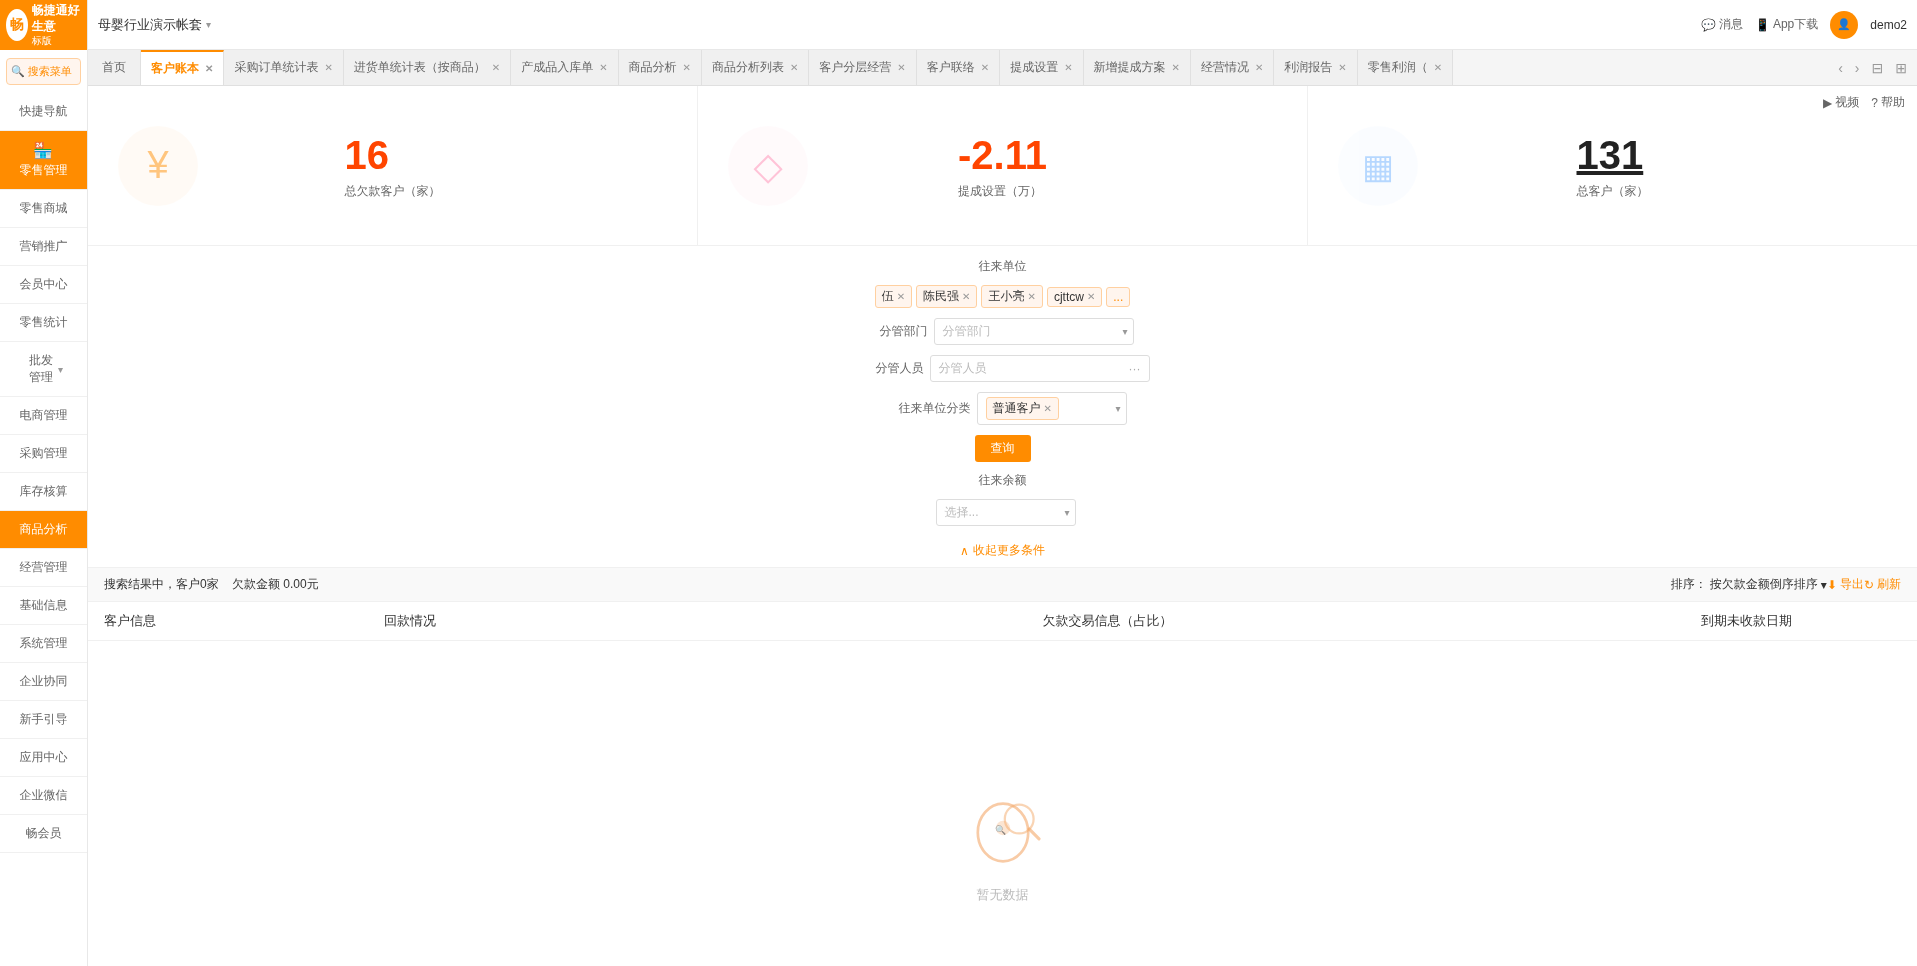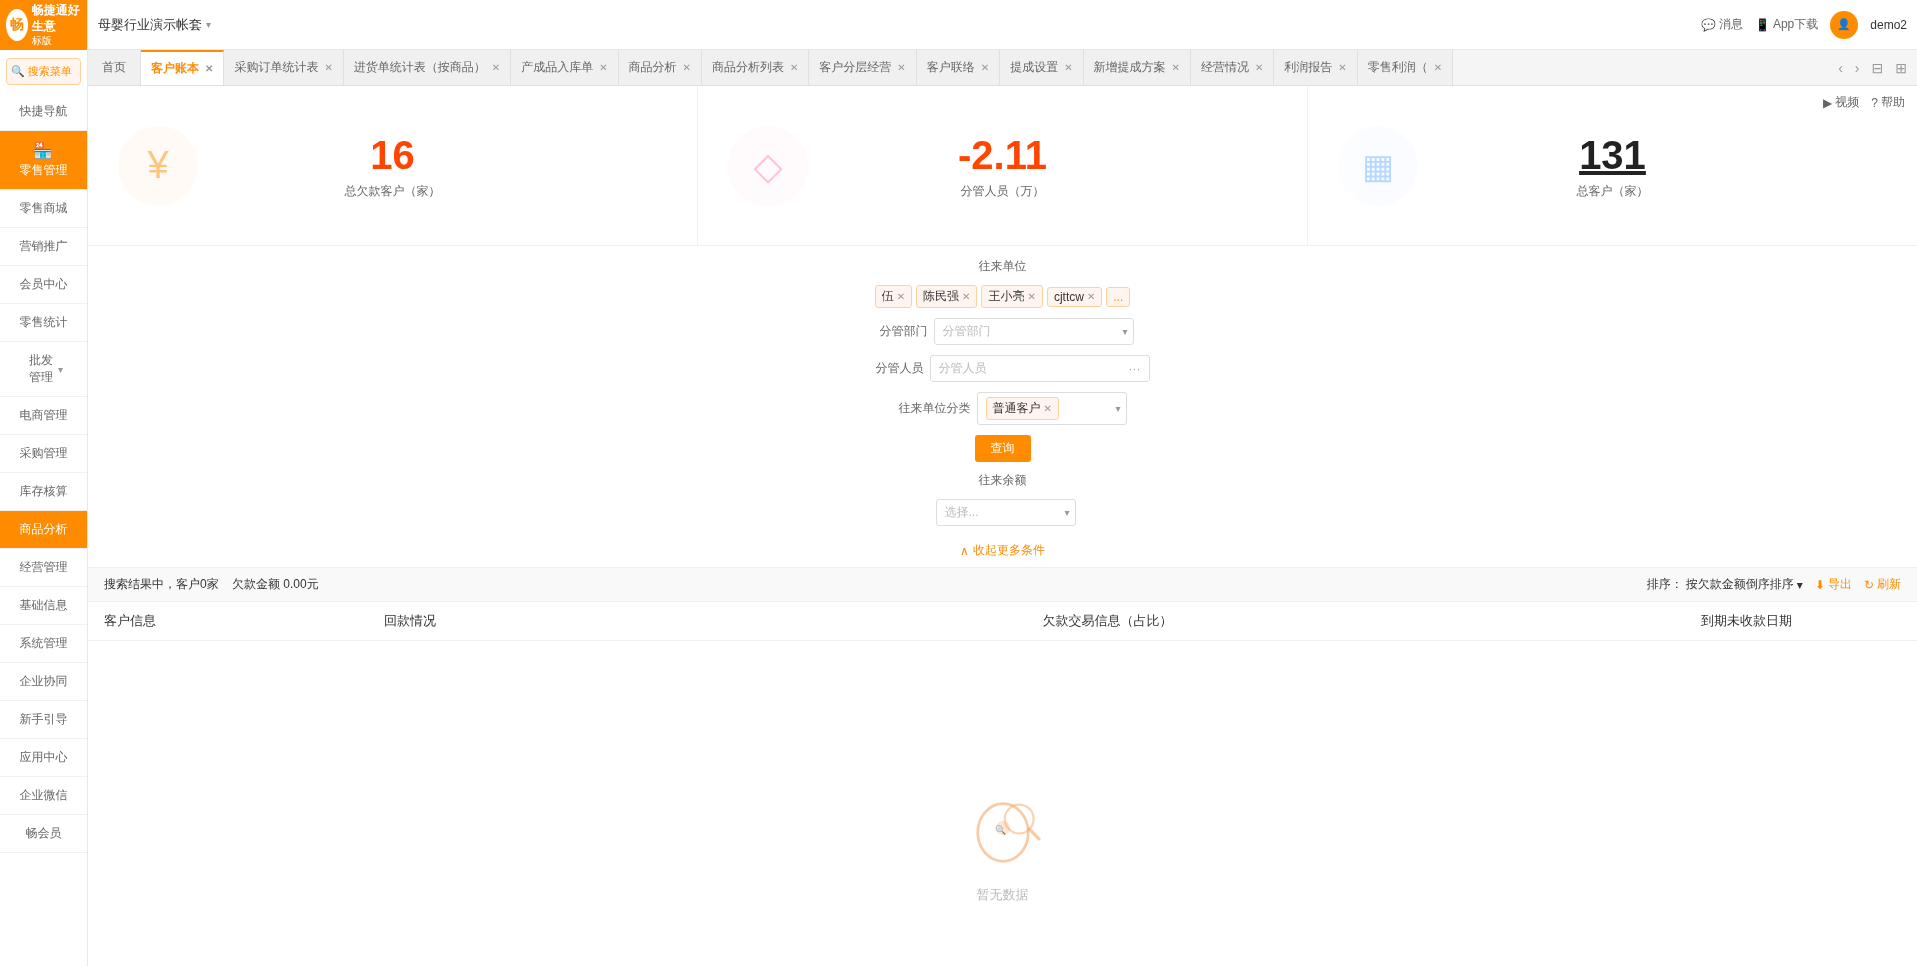--- a/index.html
+++ b/index.html
@@ -40,21 +40,21 @@
     .tabbar-controls { display: flex; align-items: center; margin-left: auto; padding: 0 6px; gap: 4px; }
     .tabbar-ctrl-btn { color: #999; font-size: 14px; cursor: pointer; padding: 2px 4px; }
 
     
     .page-body { flex: 1; overflow-y: auto; background: #fff; }
 
     
     .stats-section { display: flex; background: #fff; border-bottom: 1px solid #f0f0f0; height: 160px; position: relative; }
     .stat-card { flex: 1; display: flex; align-items: center; justify-content: center; border-right: 1px solid #f0f0f0; position: relative; overflow: hidden; }
     .stat-card:last-child { border-right: none; }
-    .stat-card .stat-info { text-align: center; z-index: 1; }
+    .stat-card .stat-info { z-index: 1; }
     .stat-card .stat-number { font-size: 40px; font-weight: bold; color: #ff4500; line-height: 1.2; }
     .stat-card .stat-number.black { color: #222; }
     .stat-card .stat-number.negative { color: #ff4500; }
     .stat-card .stat-label { font-size: 12px; color: #666; margin-top: 4px; }
 
     .help-row { position: absolute; top: 8px; right: 12px; display: flex; gap: 12px; font-size: 12px; color: #666; }
     .help-row span { cursor: pointer; display: flex; align-items: center; gap: 3px; }
 
     
     .filter-section { padding: 12px 16px 0; background: #fff; border-bottom: 1px solid #f0f0f0; }
@@ -65,21 +65,21 @@
     .filter-tag .tag-close { color: #999; font-size: 10px; }
     .filter-tag .tag-more { color: #ff8c00; }
     .filter-select-wrap { position: relative; display: flex; align-items: center; }
     .filter-select-wrap .arrow { position: absolute; right: 6px; color: #999; font-size: 10px; pointer-events: none; }
     .filter-input { border: 1px solid #ddd; border-radius: 3px; padding: 4px 8px; font-size: 12px; color: #333; background: #fff; min-width: 200px; display: flex; align-items: center; justify-content: space-between; cursor: pointer; }
     .filter-btn-query { background: #ff8c00; color: #fff; border: none; border-radius: 3px; padding: 5px 16px; font-size: 12px; cursor: pointer; }
     .collapse-row { display: flex; align-items: center; justify-content: center; padding: 6px 0 8px; color: #ff8c00; font-size: 12px; cursor: pointer; gap: 4px; }
 
     
     .results-info { padding: 8px 16px; background: #f9f9f9; border-bottom: 1px solid #f0f0f0; display: flex; align-items: center; justify-content: space-between; font-size: 12px; color: #333; }
-    .results-right { display: flex; align-items: center; gap: 12px; }
+    .results-right { display: flex; align-items: center; }
     .sort-selector { display: flex; align-items: center; gap: 3px; cursor: pointer; }
     .action-btn { display: flex; align-items: center; gap: 3px; cursor: pointer; color: #ff8c00; }
 
     
     .table-section { background: #fff; }
     .table-header { display: grid; grid-template-columns: 280px 1fr 1fr 200px; padding: 10px 16px; border-bottom: 1px solid #f0f0f0; font-size: 13px; color: #333; font-weight: 500; }
     .table-body { min-height: 400px; display: flex; align-items: center; justify-content: center; flex-direction: column; padding: 60px 0; }
     .empty-text { color: #bbb; font-size: 13px; }
 
     
@@ -268,21 +268,21 @@
         <div class="stat-info">
           <div class="stat-number">16</div>
           <div class="stat-label">总欠款客户（家）</div>
         </div>
       </div>
 
       <div class="stat-card">
         <div style="position:absolute;left:30px;top:50%;transform:translateY(-50%);width:80px;height:80px;border-radius:50%;background:rgba(255,107,157,0.08);display:flex;align-items:center;justify-content:center;font-size:38px;color:#ff6b9d;opacity:0.4;">◇</div>
         <div class="stat-info">
           <div class="stat-number negative">-2.11</div>
-          <div class="stat-label">分管人员（万）</div>
+          <div class="stat-label">提成设置（万）</div>
         </div>
       </div>
 
       <div class="stat-card">
         <div style="position:absolute;left:30px;top:50%;transform:translateY(-50%);width:80px;height:80px;border-radius:50%;background:rgba(74,158,255,0.06);display:flex;align-items:center;justify-content:center;font-size:34px;color:#4a9eff;opacity:0.4;">▦</div>
         <div class="stat-info">
           <div class="stat-number black" style="text-decoration:underline;">131</div>
           <div class="stat-label">总客户（家）</div>
         </div>
       </div>

